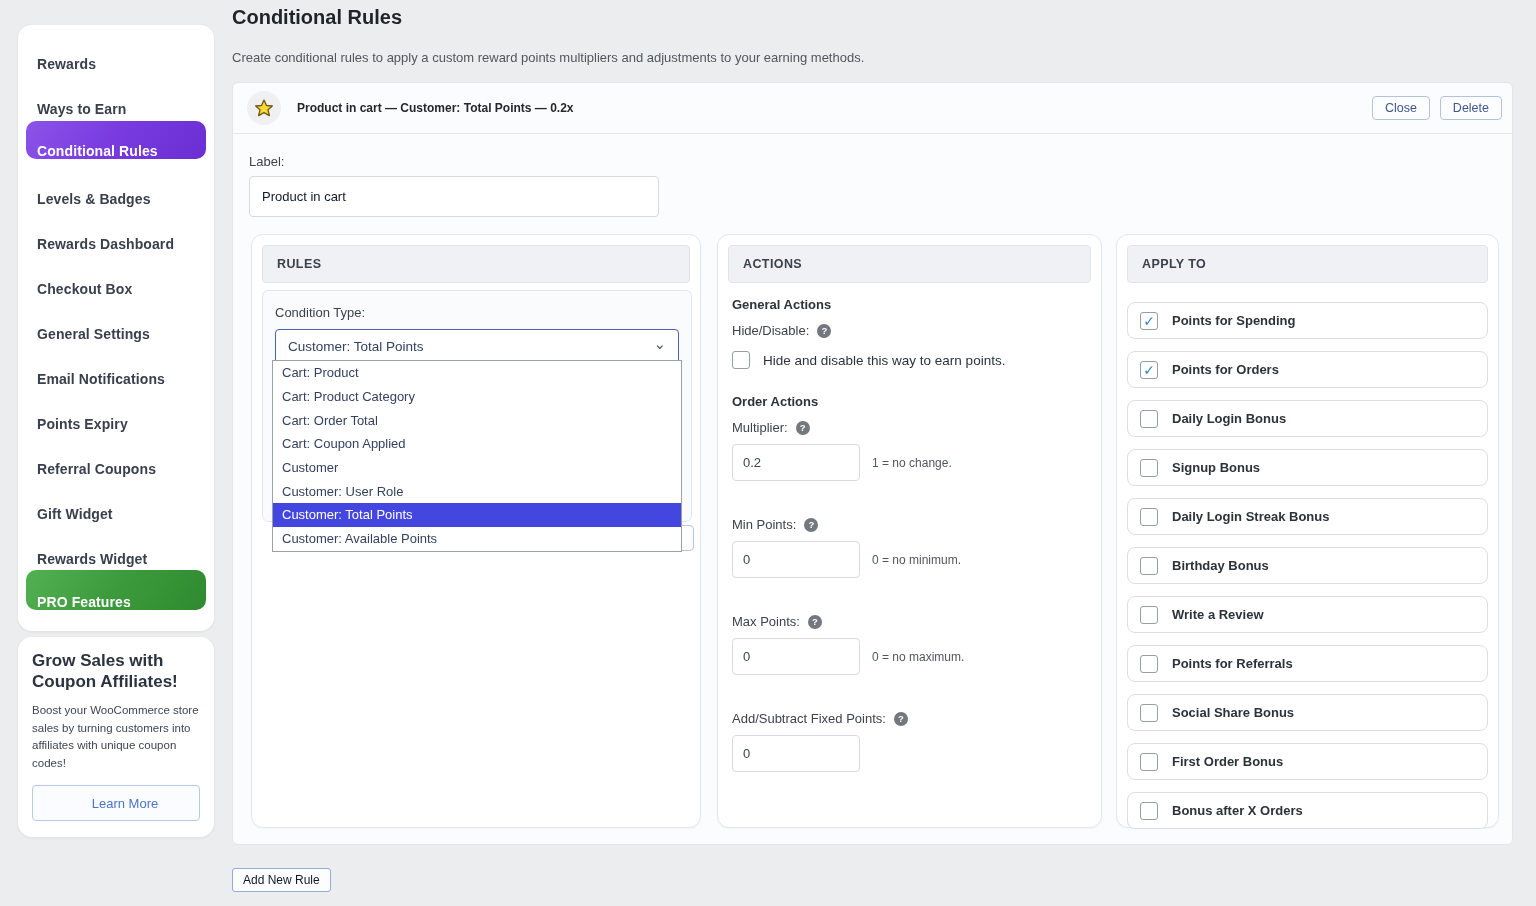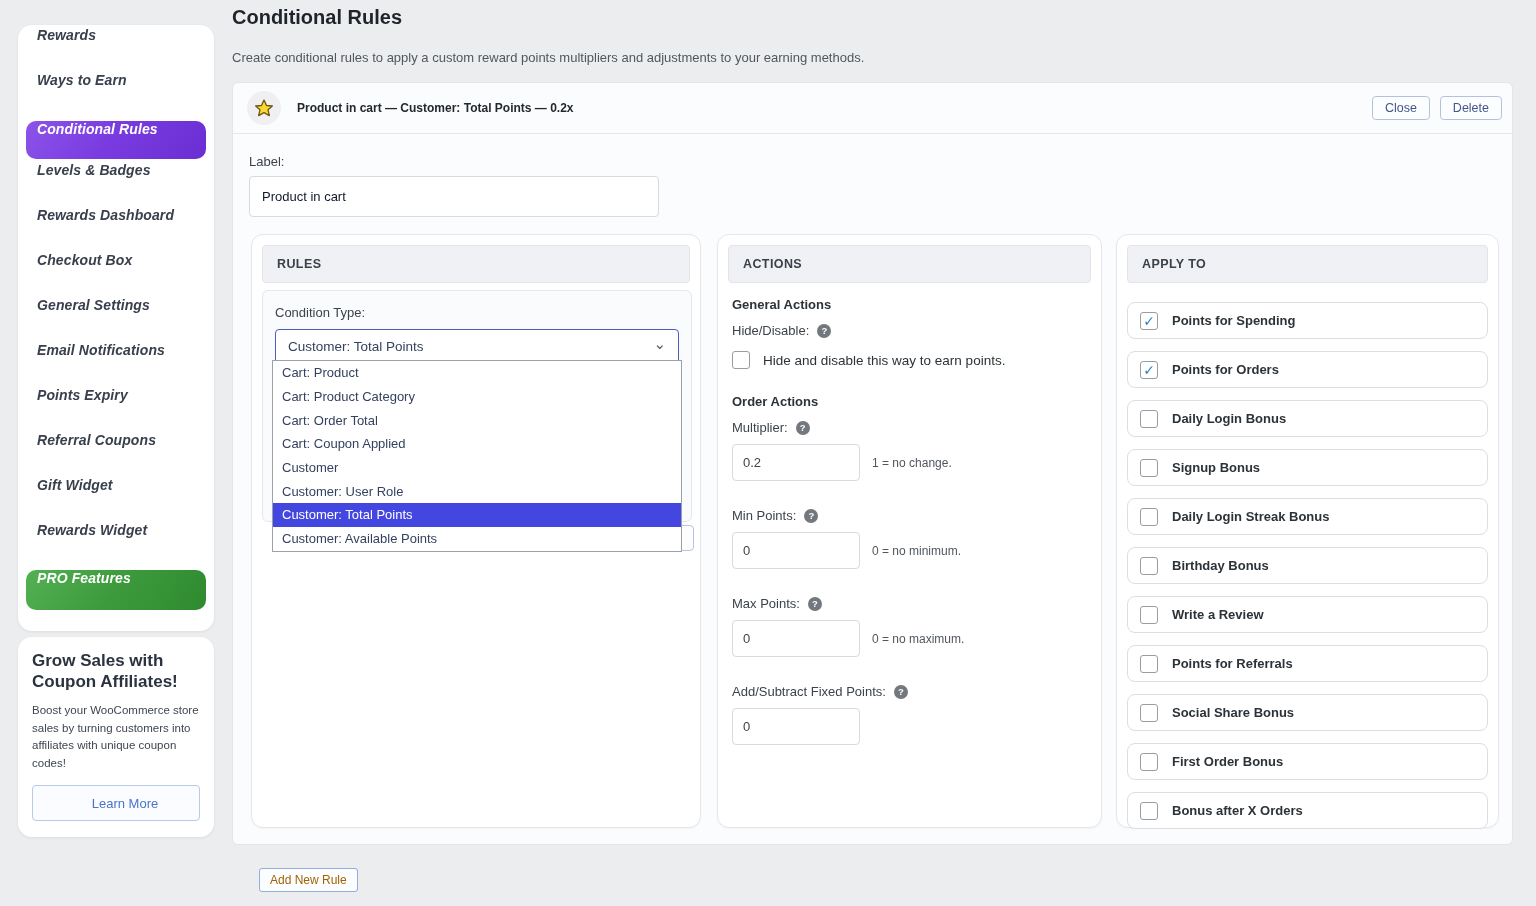--- a/index.html
+++ b/index.html
@@ -13,22 +13,22 @@
   }
 
   
   .sidebar-card {
     position:absolute; left:18px; top:25px; width:196px; height:606px;
     background:#fff; border-radius:14px;
     box-shadow:0 1px 3px rgba(16,24,40,.07);
     padding:2px 8px 0 8px;
   }
   .nav-item {
-    height:45px; display:flex; align-items:flex-start;
-    padding:0 11px; cursor:pointer;font-style:italic;
+    height:45px; display:flex; align-items:flex-end;
+    padding:0 11px; cursor:pointer;
   }
   .nav-item span {
     font-size:14px; font-weight:600; color:#39404d; letter-spacing:.1px;
   }
   .nav-item.active {
     height:38px; margin:3.5px 0;
     border-radius:10px;
     background:linear-gradient(125deg,#8c54e9 0%,#7a3ce0 45%,#6a2ed2 100%);
   }
   .nav-item.active span { color:#fff; }
@@ -165,37 +165,37 @@
   .cb .mark { color:#3582c4; font-size:14px; font-weight:700; line-height:1; }
   .cb-label { font-size:13.5px; color:#2c3338; }
   .input-row { display:flex; align-items:center; gap:12px; margin-top:9px; }
   .num-input {
     width:128px; height:37px; border:1px solid #d7dade; border-radius:4px;
     background:#fff; padding:0 10px; font-size:13px; color:#3c434a;
     font-family:inherit;
   }
   .hint { font-size:12px; color:#50575e; }
   .mt-lg { margin-top:25px; }
-  .mt-xl { margin-top:27px; }
+  .mt-xl { margin-top:36px; }
 
   
   .apply-list { padding:9px 10px 0 10px; }
   .apply-row {
     height:37px; border:1px solid #dbdee3; border-radius:8px;
     display:flex; align-items:center; gap:14px; padding-left:12px;
     margin-bottom:12px; background:#fff;
   }
   .apply-row .lbl { font-size:13px; font-weight:600; color:#2c3338; }
 
   
   .add-rule-btn {
     position:absolute; left:232px; top:868px;
     background:#fcfdff; border:1px solid #93abdf; border-radius:3px;
-    color:#a16207; font-size:12px; font-family:inherit;
-    padding:4px 10px; cursor:pointer;margin-left:27px;
+    color:#0f172a; font-size:12px; font-family:inherit;
+    padding:4px 10px; cursor:pointer;
   }
 </style>
 </head>
 <body>
 
 <nav class="sidebar-card">
   <div class="nav-item">
       <span>Rewards</span>
     </div>
   <div class="nav-item">

